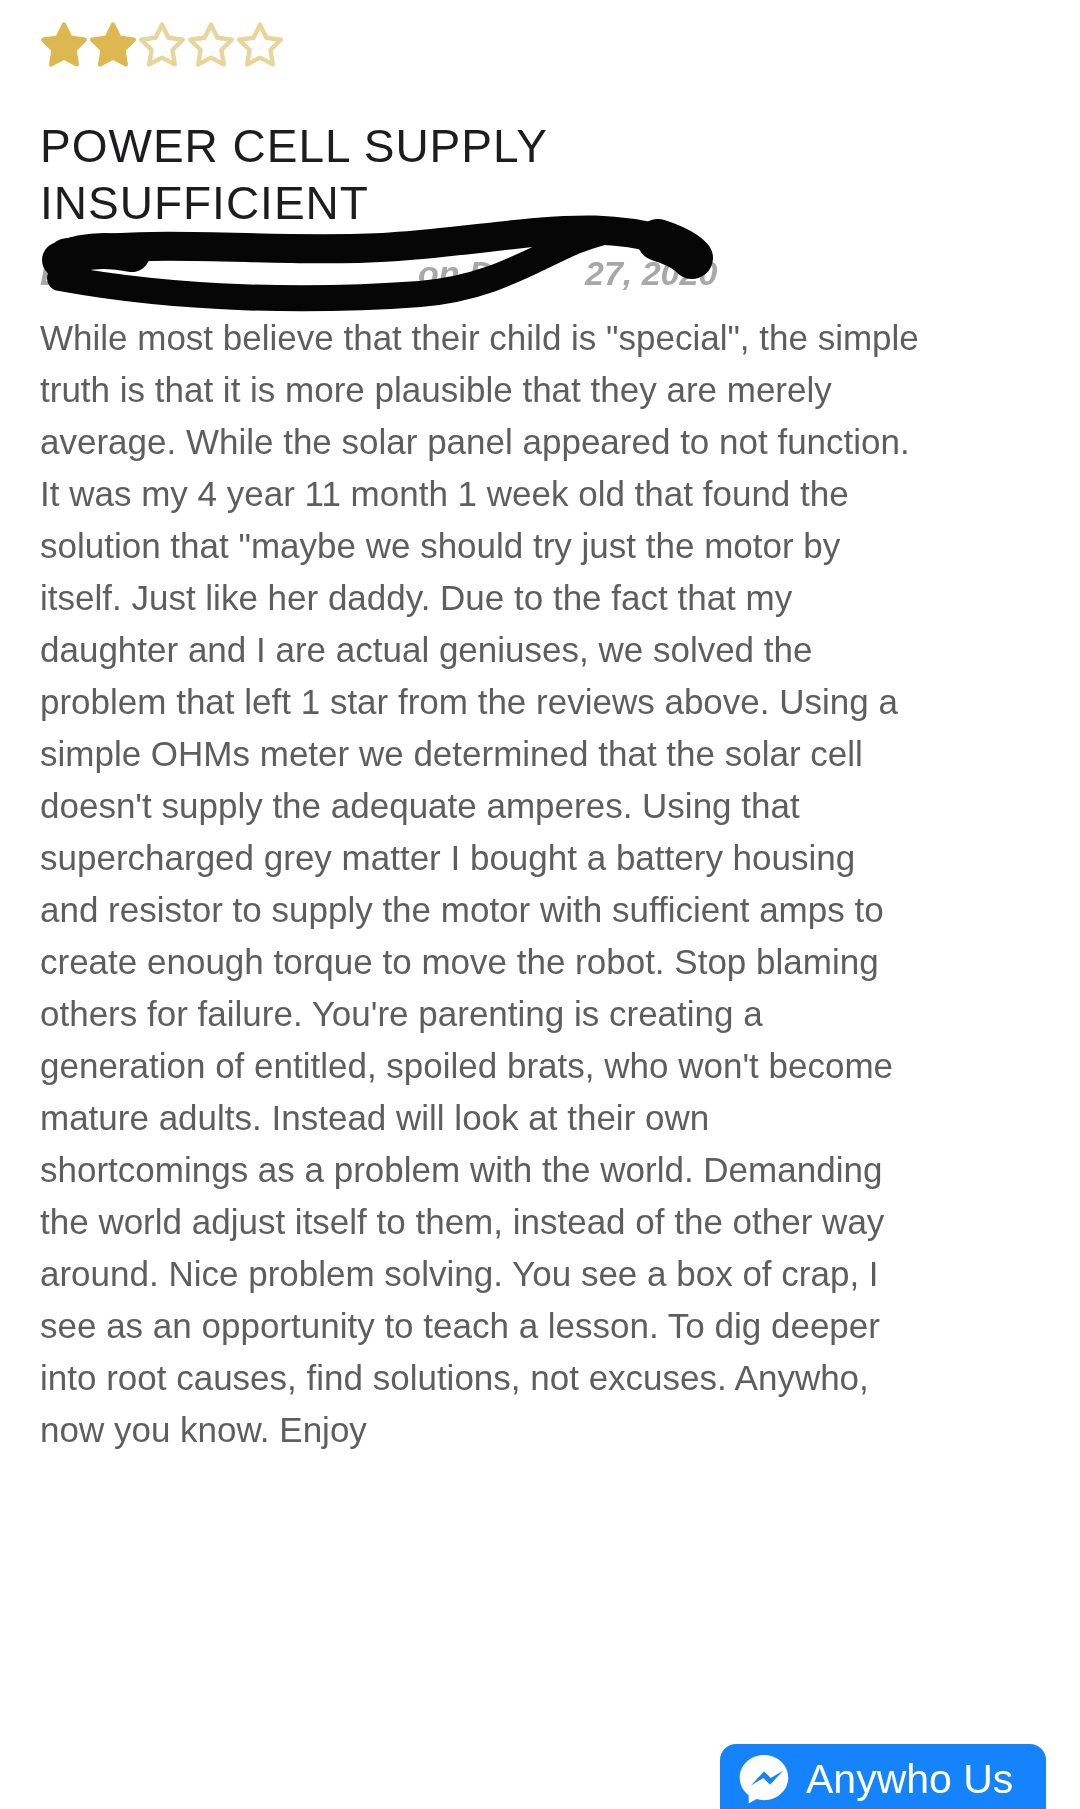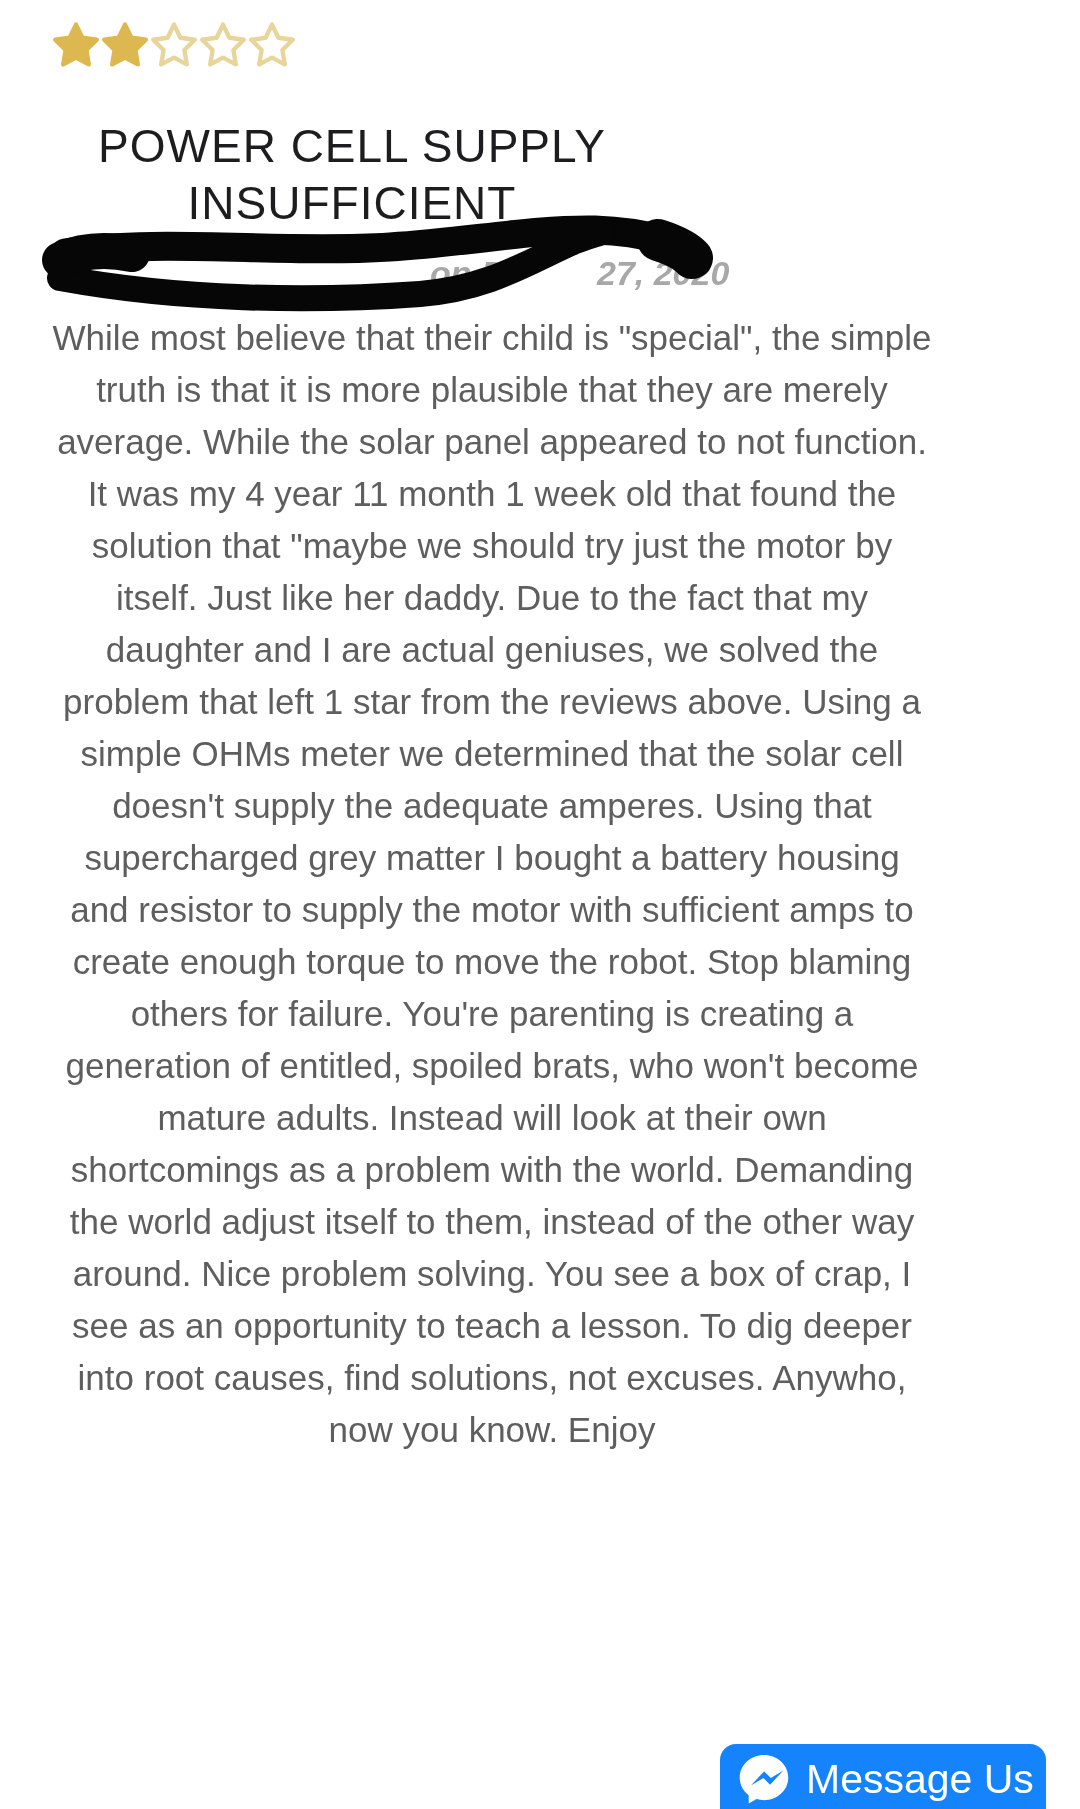--- a/index.html
+++ b/index.html
@@ -5,23 +5,22 @@
   html, body { margin: 0; padding: 0; }
   body {
     width: 1080px; height: 1809px;
     background: #ffffff;
     overflow: hidden;
     position: relative;
     font-family: "Liberation Sans", "DejaVu Sans", sans-serif;
   }
   .content {
     position: absolute;
-    left: 52px; top: 14px;
+    left: 40px; top: 14px;
     width: 880px;
-    text-align: center;
   }
   .stars {
     display: flex;
     gap: 1px;
     height: 62px;
     align-items: center;
   }
   .star { width: 48px; height: 48px; }
   .review-title {
     margin: 42px 0 0 0;
@@ -124,14 +123,14 @@
   <path d="M 32 86 C 152 108, 282 110, 392 102 C 462 96, 500 70, 545 50 C 560 44, 568 42, 575 40" stroke-width="26"></path>
   <path d="M 32 68 Q 64 54 104 62" stroke-width="36"></path>
   <path d="M 630 48 Q 655 56 664 66" stroke-width="42"></path>
 </svg>
 
 <button class="message-btn">
   <svg class="messenger-icon" viewBox="0 0 36 36">
     <path fill="#ffffff" d="M18 2.6C9.4 2.6 2.4 9.1 2.4 17.1c0 4.6 2.2 8.6 5.7 11.3l0.1 5.3 5-2.8c1.5 0.5 3.1 0.7 4.8 0.7 8.6 0 15.6-6.5 15.6-14.5S26.6 2.6 18 2.6z"></path>
     <path fill="#1583fb" d="M9.6 22.1l8.5-9 4.3 4.3 8-4.8-8.5 9.1-4.3-4.3z"></path>
   </svg>
-  <span class="label">Message Us</span>
+  <span class="label">Anywho Us</span>
 </button>
 
 </body></html>

